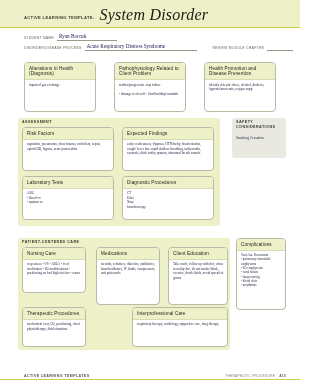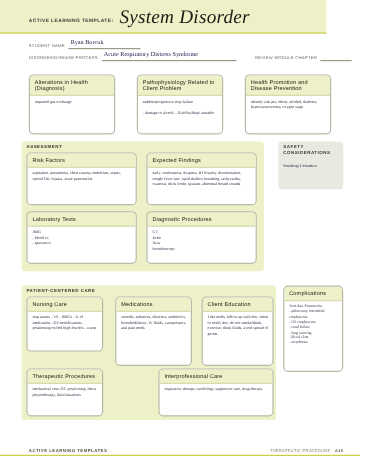--- a/index.html
+++ b/index.html
@@ -9,21 +9,21 @@
     font-family: "Liberation Sans", sans-serif;
     overflow: hidden;
   }
   .page {
     position: relative;
     width: 300px; height: 388px;
     background: #ffffff;
   }
   
   .header-band {
-    position: absolute; left: 0; top: 0; width: 272px; height: 28px;
+    position: absolute; left: 0; top: 0; width: 300px; height: 28px;
     background: #eef0c8;
     border-bottom: 1.2px solid #c9cf4c;
   }
   .header-inner {
     position: absolute; left: 24px; top: 6px; right: 10px;
     display: flex; align-items: baseline; gap: 5px;
   }
   .alt-label {
     font-size: 4.1px; letter-spacing: 0.35px; font-weight: bold;
     color: #3b3b33; text-transform: uppercase;

